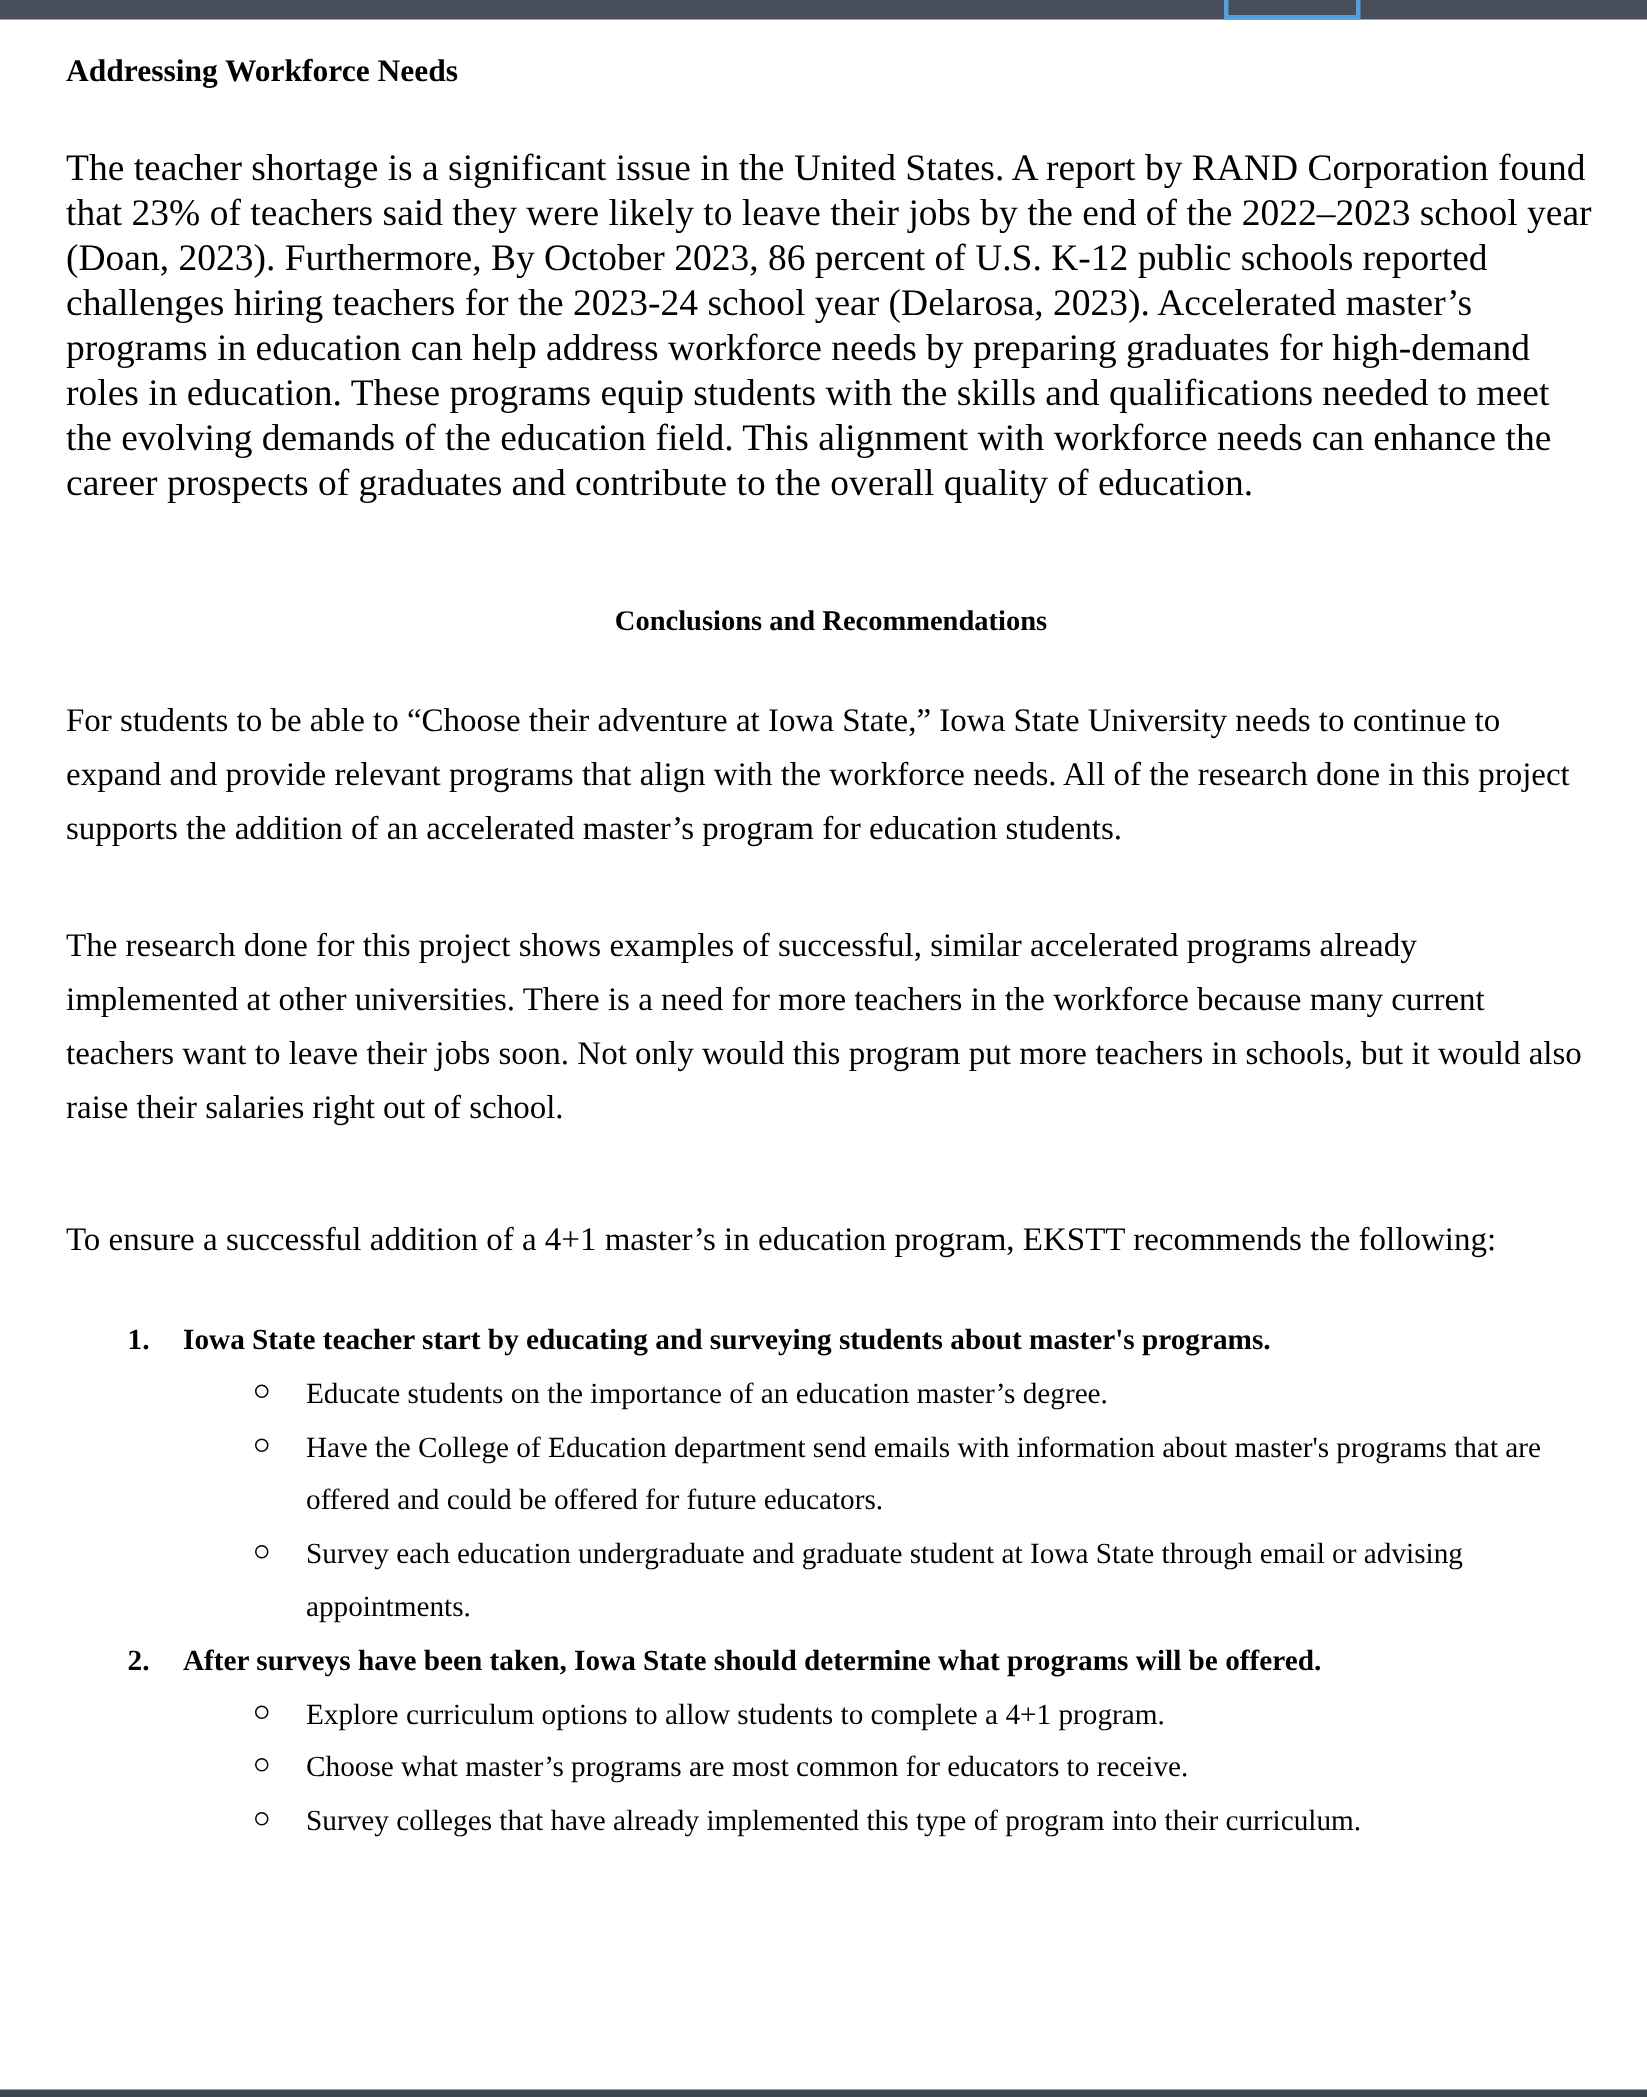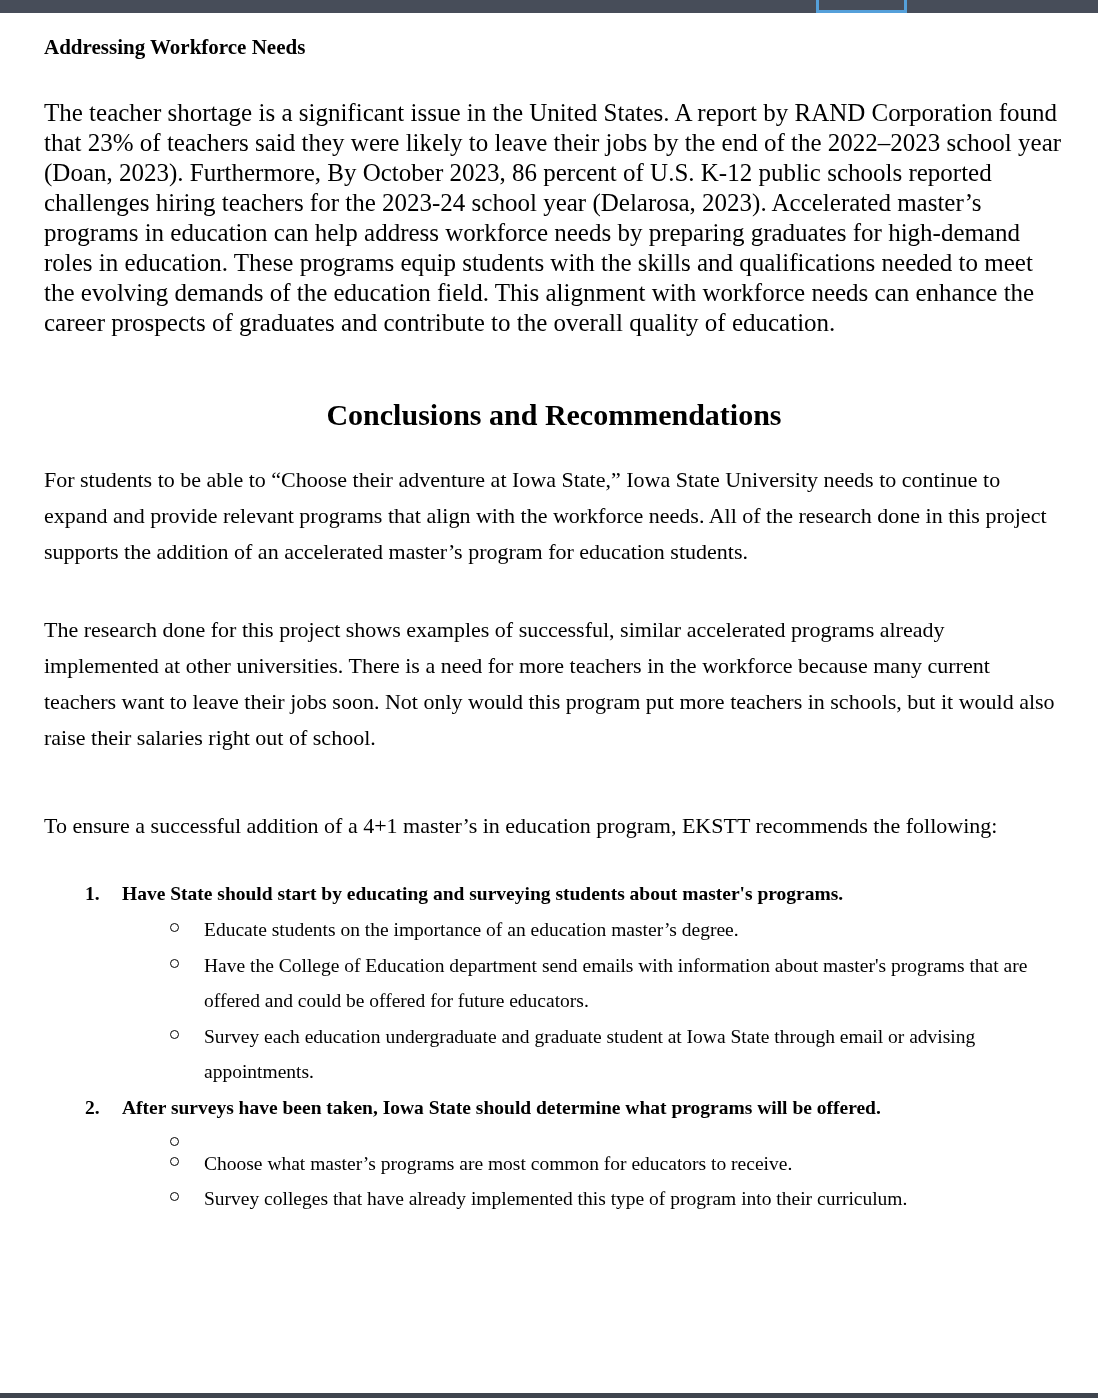--- a/index.html
+++ b/index.html
@@ -12,21 +12,21 @@
     border:3px solid #55a0da; background:transparent; }
 
   .bottombar { position:absolute; bottom:0; left:0; width:1098px; height:5px;
     background:#3f454e; z-index:5; }
 
   .page { position:absolute; top:10px; left:0; width:1098px; height:1380px;
     padding:16px 34px 0 44px; background:#fff; }
 
   .h1 { font-size:21px; line-height:28px; font-weight:700; margin-top:7px; }
   .p-single { font-size:25px; line-height:30px; margin-top:37px; }
-  .h2 { font-size:30px; line-height:30px; font-weight:700; text-align:center; margin-top:62px; }
+  .h2 { font-size:19px; line-height:30px; font-weight:700; text-align:center; margin-top:62px; }
   .p-wide { font-size:22px; line-height:36px; }
   .p1 { margin-top:32px; }
   .p2 { margin-top:42px; }
   .p3 { margin-top:52px; }
 
   .rec-list { margin-top:32px; }
   .rec-head { display:flex; font-weight:700; font-size:19.5px; line-height:36px; }
   .rec-num { width:37px; margin-left:41px; flex:none; }
   .rec-title { flex:1; }
 
@@ -55,21 +55,21 @@
 
   <p class="p-wide p2">The research done for this project shows examples of successful, similar accelerated programs already implemented at other universities. There is a need for more teachers in the workforce because many current teachers want to leave their jobs soon. Not only would this program put more teachers in schools, but it would also raise their salaries right out of school.</p>
 
   <p class="p-wide p3">To ensure a successful addition of a 4+1 master’s in education program, EKSTT recommends the following:</p>
 
   <div class="rec-list">
 
     <div class="rec-item">
       <div class="rec-head">
         <span class="rec-num">1.</span>
-        <span class="rec-title">Have State should start by educating and surveying students about master's programs.</span>
+        <span class="rec-title">Iowa State teacher start by educating and surveying students about master's programs.</span>
       </div>
       <div class="bullet-row">
         <span class="bullet-marker">
             <span class="circle"></span>
           </span>
         <span class="bullet-text">Educate students on the importance of an education master’s degree.</span>
       </div>
       <div class="bullet-row">
         <span class="bullet-marker">
             <span class="circle"></span>
@@ -86,20 +86,21 @@
 
     <div class="rec-item">
       <div class="rec-head">
         <span class="rec-num">2.</span>
         <span class="rec-title">After surveys have been taken, Iowa State should determine what programs will be offered.</span>
       </div>
       <div class="bullet-row">
         <span class="bullet-marker">
             <span class="circle"></span>
           </span>
+        <span class="bullet-text">Explore curriculum options to allow students to complete a 4+1 program.</span>
       </div>
       <div class="bullet-row">
         <span class="bullet-marker">
             <span class="circle"></span>
           </span>
         <span class="bullet-text">Choose what master’s programs are most common for educators to receive.</span>
       </div>
       <div class="bullet-row">
         <span class="bullet-marker">
             <span class="circle"></span>

